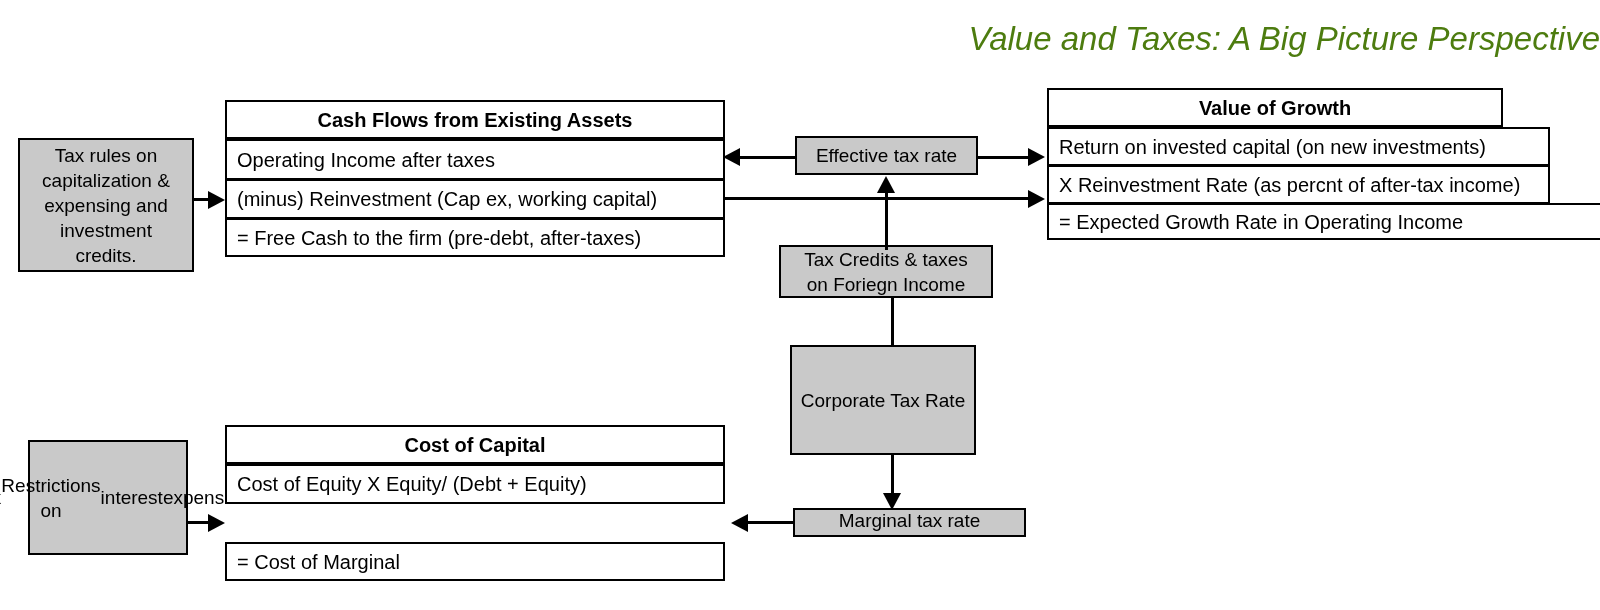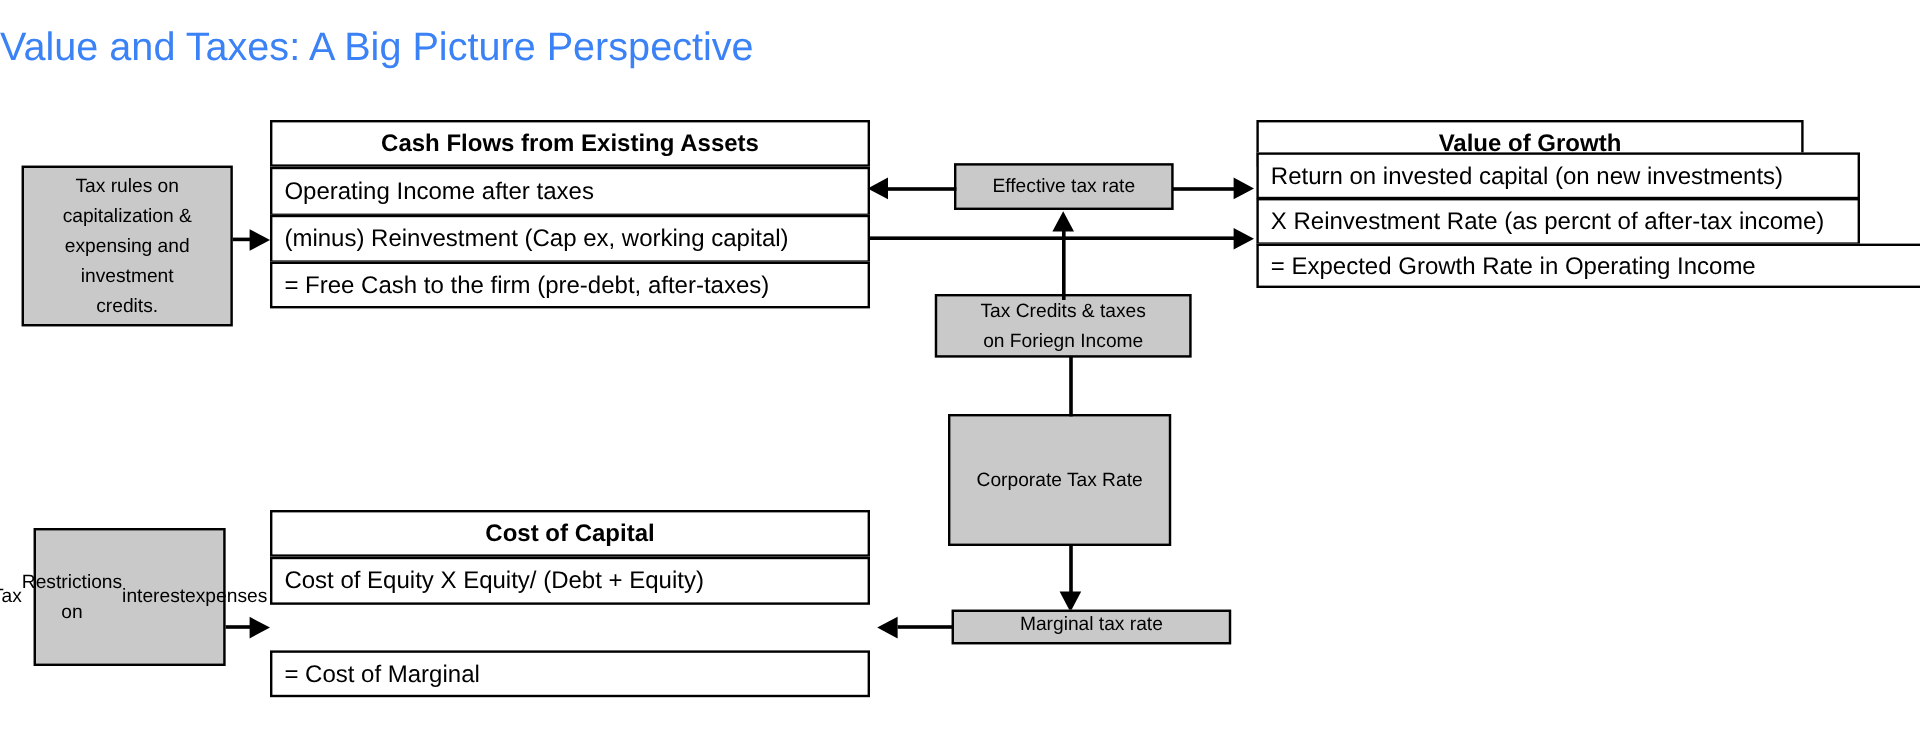--- a/index.html
+++ b/index.html
@@ -17,38 +17,39 @@
     width: 1600px;
     height: 610px;
     background: #ffffff;
     overflow: hidden;
   }
   .title {
     position: absolute;
     left: 0;
     top: 20px;
     width: 1600px;
-    text-align: left;
+    text-align: right;
     font-size: 33px;
     font-weight: 400;
     letter-spacing: 0px;
-    color: #3b82f6;
+    color: #4d7c0f;
     white-space: nowrap;
+    font-style: italic;
   }
   
   .gbox {
     position: absolute;
     box-sizing: border-box;
     background: #c9c9c9;
     border: 2px solid #000000;
     display: flex;
     align-items: center;
     justify-content: center;
     text-align: center;
-    font-size: 16px;
+    font-size: 19px;
     line-height: 25px;
     color: #000000;
     padding: 2px 6px;
   }
   .tbl {
     position: absolute;
     box-sizing: border-box;
   }
   .row {
     position: absolute;
@@ -149,21 +150,21 @@
   <div class="hline" style="left:740px; top:156px; width:57px;"></div>
   <div class="arrow arrow-left" style="left:723px; top:148px;"></div>
 
   <div class="hline" style="left:977px; top:156px; width:52px;"></div>
   <div class="arrow arrow-right" style="left:1028px; top:148px;"></div>
 
   <div class="hline" style="left:724px; top:197px; width:305px;"></div>
   <div class="arrow arrow-right" style="left:1028px; top:190px;"></div>
 
   <div class="tbl" style="left:1047px; top:88px; width:503px; height:152px;">
-    <div class="row head" style="left:0px; top:12px; width:456px; height:39px;">
+    <div class="row head" style="left:0px; top:0px; width:456px; height:39px;">
       <span>Value of Growth</span>
     </div>
     <div class="row body" style="left:0px; top:39px; width:503px; height:39px;">
       <span>Return on invested capital (on new investments)</span>
     </div>
     <div class="row body" style="left:0px; top:77px; width:503px; height:39px;">
       <span>X Reinvestment Rate (as percnt of after-tax income)</span>
     </div>
     <div class="row body" style="left:0px; top:115px; width:602px; height:37px;">
       <span>= Expected Growth Rate in Operating Income</span>

